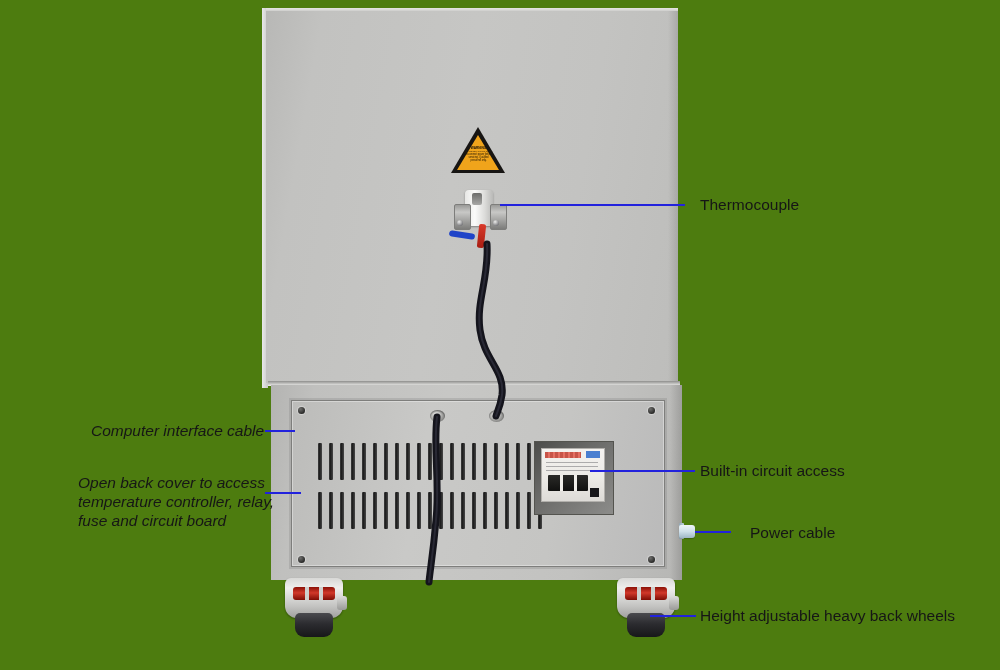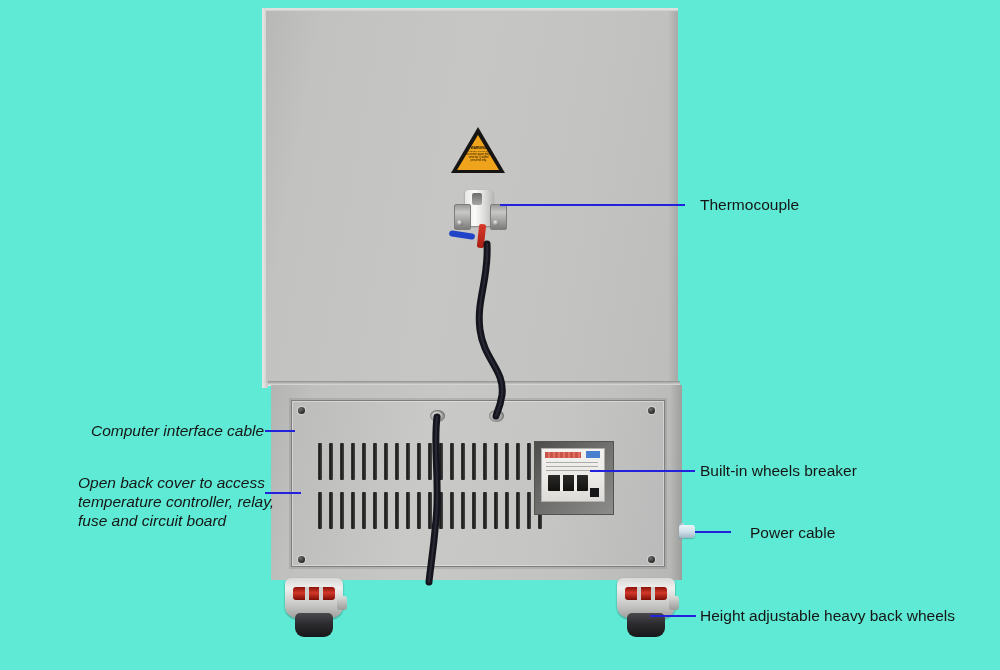--- a/index.html
+++ b/index.html
@@ -8,21 +8,21 @@
     padding: 0;
     background: #ffffff;
   }
   body {
     font-family: "Liberation Sans", sans-serif;
   }
   #stage {
     position: relative;
     width: 1000px;
     height: 670px;
-    background: #5eead4;
+    background: #4d7c0f;
     overflow: hidden;
   }
 
   
   .furnace-shadow-l {
     position: absolute;
     left: 262px; top: 8px;
     width: 6px; height: 380px;
     background: linear-gradient(to right, #e9e9e9, #c9c9c9);
   }
@@ -462,21 +462,21 @@
 
   <div class="anno-line" style="left:265px; top:430px; width:30px;"></div>
   <div class="anno-text left" style="left:91px; top:421px;">Computer interface cable</div>
 
   <div class="anno-line" style="left:265px; top:492px; width:36px;"></div>
   <div class="anno-text left" style="left:78px; top:473px;">Open back cover to access
 temperature controller, relay,
 fuse and circuit board</div>
 
   <div class="anno-line" style="left:590px; top:470px; width:105px;"></div>
-  <div class="anno-text right" style="left:700px; top:461px;">Built-in wheels breaker</div>
+  <div class="anno-text right" style="left:700px; top:461px;">Built-in circuit access</div>
 
   <div class="plug-icon">
     <div class="prong"></div>
     <div class="shell"></div>
   </div>
   <div class="anno-line" style="left:695px; top:531px; width:36px;"></div>
   <div class="anno-text right" style="left:736px; top:523px;margin-left:14px;">Power cable</div>
 
   <div class="anno-line" style="left:650px; top:615px; width:46px;"></div>
   <div class="anno-text right" style="left:700px; top:606px;">Height adjustable heavy back wheels</div>

